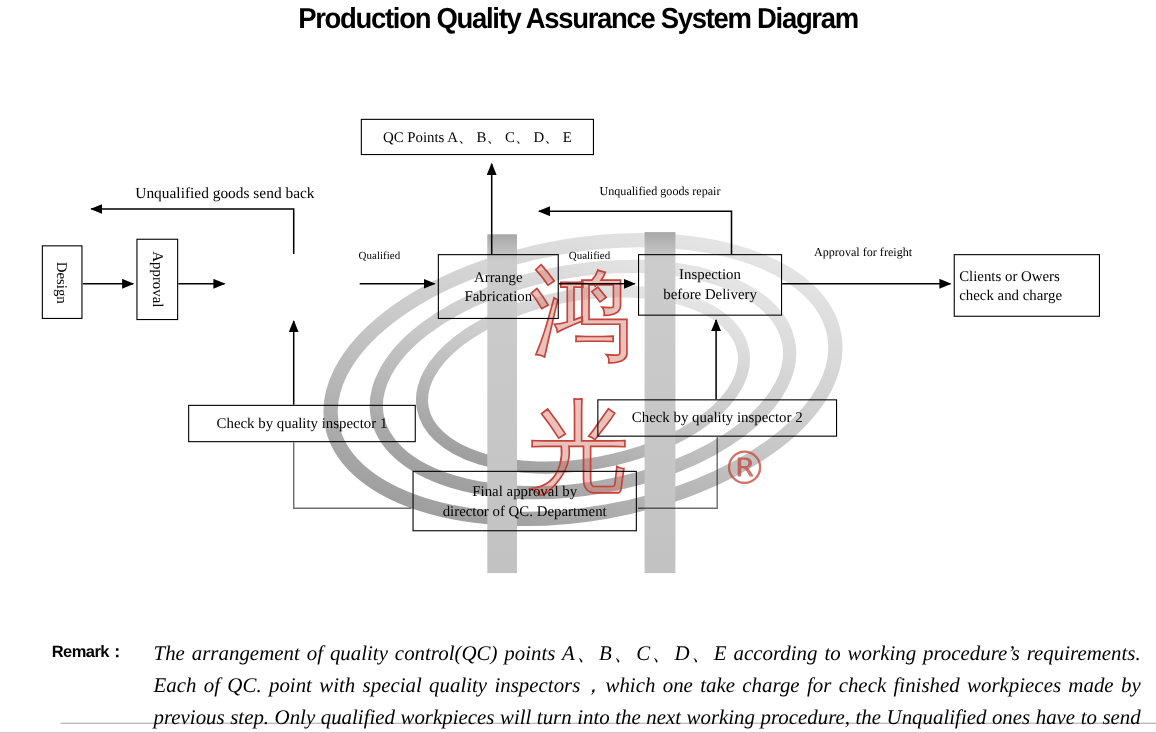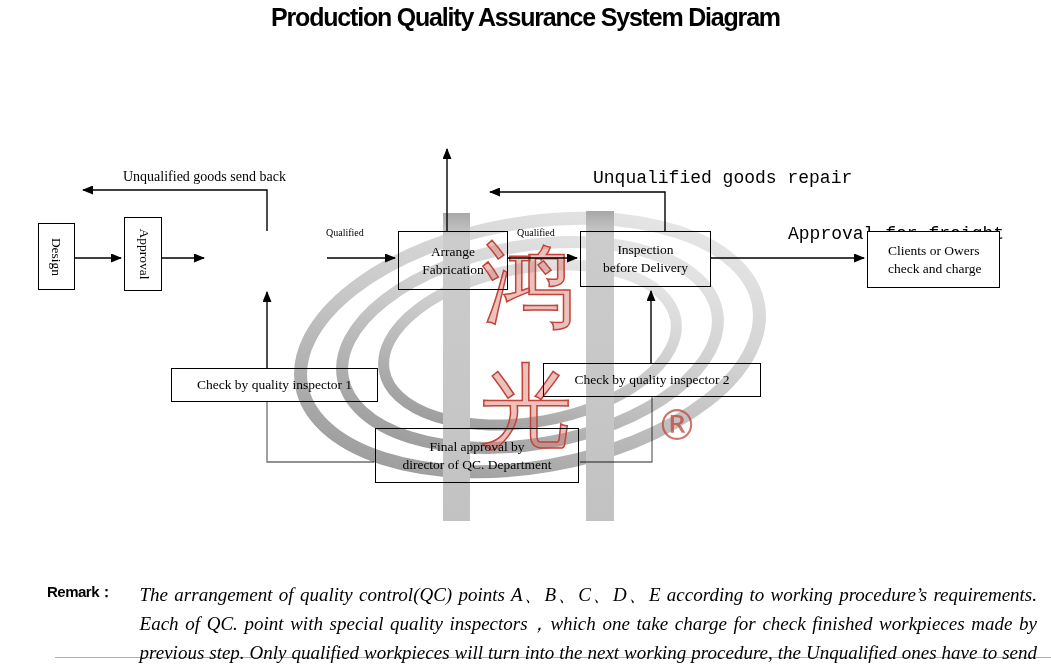--- a/index.html
+++ b/index.html
@@ -13,26 +13,26 @@
     font-family:"Liberation Sans", sans-serif; font-weight:800;
     font-size:25px; letter-spacing:-1.2px; color:#000; transform:scaleY(1.05);
   }
   svg.lines { position:absolute; left:0; top:0; z-index:1; }
   .box {
     position:absolute; z-index:2; border:1px solid #000; background:#fff;
     display:flex; flex-direction:column; align-items:center; justify-content:center;
     font-family:"Liberation Serif", serif; font-size:13.5px; color:#000;
     line-height:18px; text-align:center;
   }
-  .box.leftalign { align-items:flex-start; padding-left:20px; text-align:left; }
+  .box.leftalign { align-items:flex-start; padding-left:4px; text-align:left; }
   .vtext { transform:rotate(90deg); white-space:nowrap; font-size:13.5px; }
   .lbl { position:absolute; z-index:3; color:#000; white-space:nowrap; }
   .lbl.sans { font-family:Liberation Serif, serif; font-size:10px; }
   .lbl.serif14 { font-family:"Liberation Serif", serif; font-size:14px; }
-  .lbl.serif16 { font-family:Liberation Mono, monospace; font-size:18px;margin-left:48px; }
+  .lbl.serif16 { font-family:Liberation Serif, serif; font-size:11px; }
   .lbl.underbox { z-index:1; }
   svg.watermark {
     position:absolute; left:0; top:0; z-index:10;
     mix-blend-mode:multiply; pointer-events:none;
   }
   .remark {
     position:absolute; left:47px; top:580px; width:990px;
     display:flex; align-items:flex-start; z-index:3;
   }
   .remark-label {
@@ -69,20 +69,23 @@
     <path d="M711,258 L864,258" stroke="#000" stroke-width="1.4" fill="none" marker-end="url(#ah)"></path>
     <path d="M267,231 L267,190 L83,190" stroke="#000" stroke-width="1.4" fill="none" marker-end="url(#ah)"></path>
     <path d="M447,231 L447,149" stroke="#000" stroke-width="1.4" fill="none" marker-end="url(#ah)"></path>
     <path d="M665,231 L665,192 L490,192" stroke="#000" stroke-width="1.4" fill="none" marker-end="url(#ah)"></path>
     <path d="M267,368 L267,292" stroke="#000" stroke-width="1.4" fill="none" marker-end="url(#ah)"></path>
     <path d="M651,363 L651,291" stroke="#000" stroke-width="1.4" fill="none" marker-end="url(#ah)"></path>
     <path d="M267,402 L267,462 L374,462" stroke="#6e6e6e" stroke-width="1.3" fill="none"></path>
     <path d="M652,397 L652,462 L580,462" stroke="#6e6e6e" stroke-width="1.3" fill="none"></path>
   </svg>
 
+  <div class="box" style="left:328px;top:108px;width:212px;height:33px;">
+    <span>QC Points A、 B、 C、 D、 E</span>
+  </div>
 
   <div class="box" style="left:38px;top:223px;width:37px;height:67px;">
     <span class="vtext">Design</span>
   </div>
 
   <div class="box" style="left:124px;top:217px;width:38px;height:74px;">
     <span class="vtext">Approval</span>
   </div>
 
 

